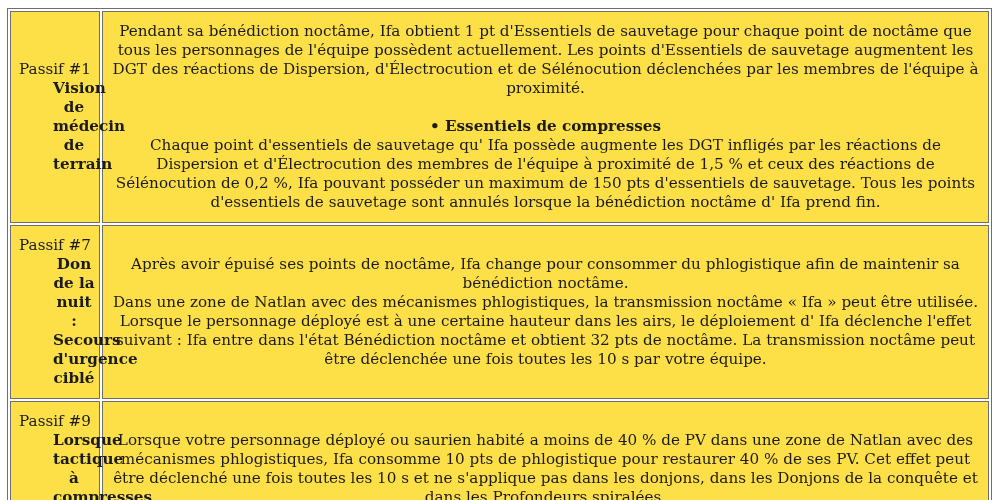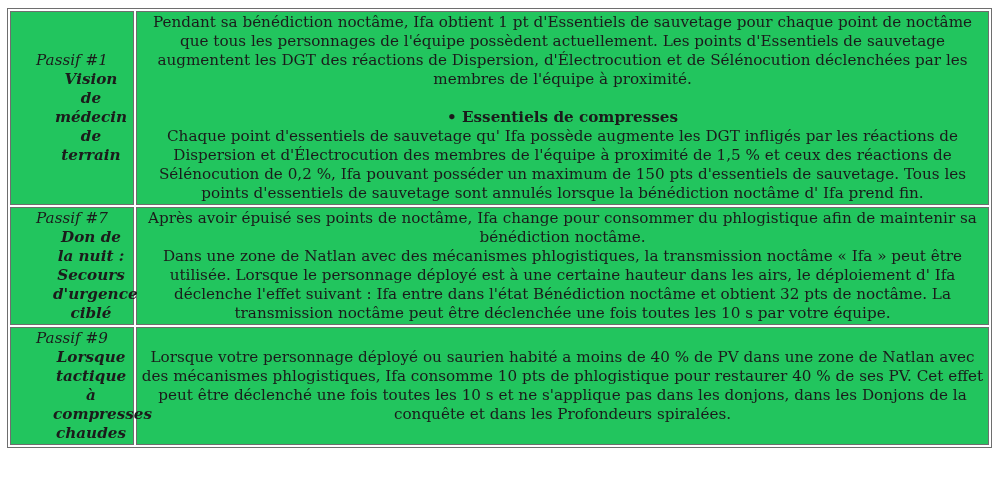--- a/index.html
+++ b/index.html
@@ -19,31 +19,31 @@
   table.passives-table {
     width: 985px;
     border: 1px solid #6e6e6e;
     border-spacing: 2px;
     border-collapse: separate;
     background: #ffffff;
     table-layout: fixed;
   }
   table.passives-table td {
     border: 1px solid #6e6e6e;
-    background: #22c55e;
+    background: #fde047;
     color: #1b1b1b;
     font-family: "DejaVu Serif", "Liberation Serif", serif;
     font-size: 15.2px;
     line-height: 19px;
     text-align: center;
     vertical-align: middle;
-    padding: 1px 4px;
+    padding: 10px 4px;
     box-sizing: border-box;
   }
-  td.col-passive { width: 124px; font-style: italic; }
+  td.col-passive { width: 90px; }
   td.col-desc { width: auto; }
   .passive-id { font-weight: normal; }
   .passive-name { font-weight: bold; margin-left: 38px; }
   .desc-para { margin: 0; }
   .blank-line { height: 19px; }
   .bullet-title { font-weight: bold; margin: 0; }
   .h-r1 { height: 188px; }
   .h-r2 { height: 55px; }
   .h-r3 { height: 116px; }
   .h-r4 { height: 94px; }

